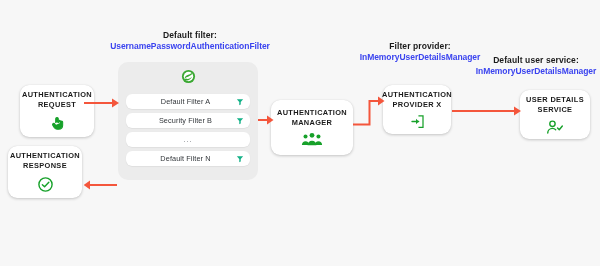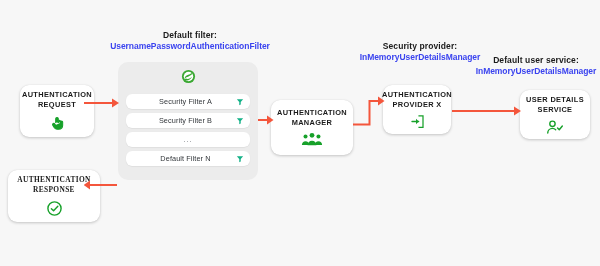--- a/index.html
+++ b/index.html
@@ -128,41 +128,41 @@
 <body>
 
 <div id="canvas">
 
   <div class="abs annot" style="left:90px; top:30px; width:200px;">
     <span class="a-top">Default filter:</span>
     <span class="a-bot">UsernamePasswordAuthenticationFilter</span>
   </div>
 
   <div class="abs annot" style="left:344px; top:41px; width:152px;">
-    <span class="a-top">Security provider:</span>
+    <span class="a-top">Filter provider:</span>
     <span class="a-bot">InMemoryUserDetailsManager</span>
   </div>
 
   <div class="abs annot" style="left:466px; top:55px; width:140px;">
     <span class="a-top">Default user service:</span>
     <span class="a-bot">InMemoryUserDetailsManager</span>
   </div>
 
   <div class="abs node" style="left:20px; top:85px; width:74px; height:52px;">
     <div class="node-title">AUTHENTICATION REQUEST</div>
     <div class="node-icon">
       <svg width="17" height="17" viewBox="0 0 24 24">
         <path d="M9.5 10.5V5.3c0-1 .8-1.8 1.8-1.8s1.8.8 1.8 1.8v5.2" fill="#17a12a" stroke="#17a12a" stroke-width="1.6" stroke-linecap="round"></path>
         <path d="M13.1 10.6V9.2c0-.9.7-1.6 1.6-1.6s1.6.7 1.6 1.6v1.4" fill="#17a12a" stroke="#17a12a" stroke-width="1.5" stroke-linecap="round"></path>
         <path d="M16.3 10.8V10c0-.8.7-1.5 1.5-1.5s1.5.7 1.5 1.5v4.6c0 3.2-2.3 5.6-5.6 5.6h-1.8c-2.3 0-3.6-1-4.6-2.6l-2-3.3c-.5-.8-.2-1.8.6-2.2.7-.4 1.6-.2 2.1.4l1.3 1.6" fill="#17a12a" stroke="#17a12a" stroke-width="1.5" stroke-linejoin="round"></path>
       </svg>
     </div>
   </div>
 
-  <div class="abs node" style="left:8px; top:170px; width:92px; height:52px;font-family:Liberation Serif, serif;">
+  <div class="abs node" style="left:8px; top:146px; width:74px; height:52px;">
     <div class="node-title">AUTHENTICATION RESPONSE</div>
     <div class="node-icon">
       <svg width="17" height="17" viewBox="0 0 24 24">
         <circle cx="12" cy="12" r="9.3" fill="none" stroke="#17a12a" stroke-width="2"></circle>
         <path d="M7.6 12.2l3.1 3.1 6-6.4" fill="none" stroke="#17a12a" stroke-width="2" stroke-linecap="round" stroke-linejoin="round"></path>
       </svg>
     </div>
   </div>
 
   <div class="abs" id="filter-panel" style="left:118px; top:62px; width:140px; height:118px;">
@@ -171,21 +171,21 @@
         <svg width="15" height="15" viewBox="0 0 24 24">
           <circle cx="12" cy="12" r="10.5" fill="#3aa832"></circle>
           <circle cx="12" cy="12" r="7.6" fill="#ffffff"></circle>
           <path d="M5.6 16.8c2.6 2.6 8.6 2.6 12.4-4.8-3.4 4.2-7.8 4.4-10.3 3.2" fill="#3aa832"></path>
           <path d="M18.4 6.2c-1.4 4.2-6.7 5.3-9.6 7.1-2 1.2-2.6 2.6-2.6 2.6s-.9-2 .8-4.1c2-2.5 6.9-2.3 9.4-4.9z" fill="#3aa832"></path>
         </svg>
       </span>
     </div>
 
     <div class="filter-row">
-      <span class="fr-label">Security Filter A</span>
+      <span class="fr-label">Default Filter A</span>
       <span class="fr-icon">
         <svg width="8" height="8" viewBox="0 0 24 24">
           <path d="M2.5 3.5h19l-7.3 8.6v7.2l-4.4 2.2v-9.4z" fill="#13b187"></path>
         </svg>
       </span>
     </div>
 
     <div class="filter-row">
       <span class="fr-label">Security Filter B</span>
       <span class="fr-icon">

